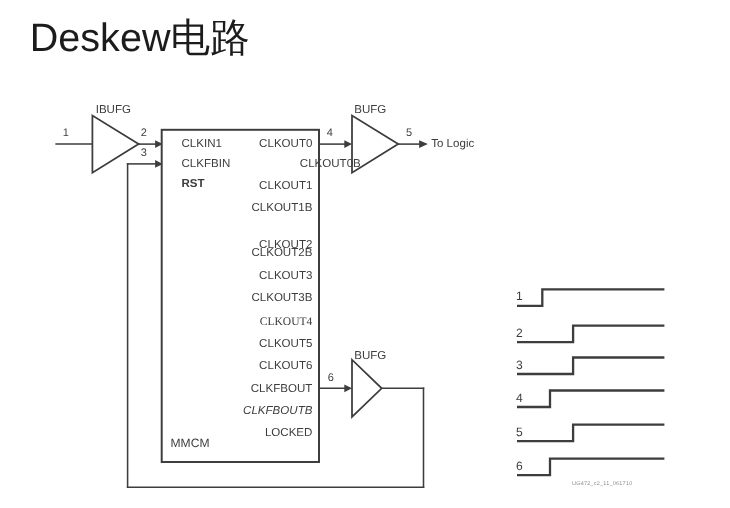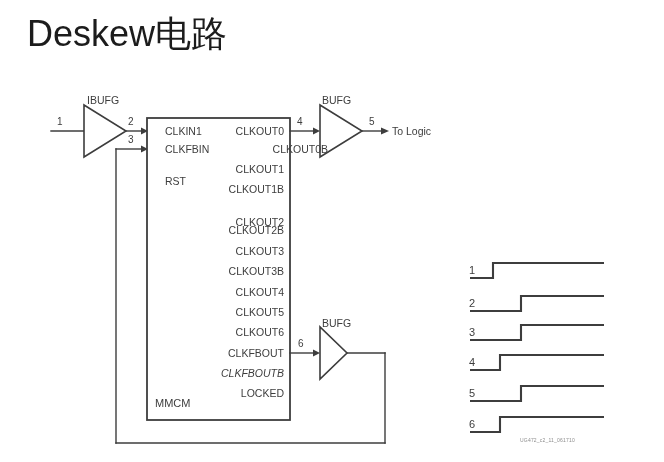--- a/index.html
+++ b/index.html
@@ -158,31 +158,31 @@
   <div class="num" style="left:297px; top:116px;">4</div>
   <div class="num" style="left:369px; top:116px;">5</div>
   <div class="num" style="left:298px; top:338px;">6</div>
 
   <div class="lbl" style="left:392px; top:126px;">To Logic</div>
 
   <div class="lbl" style="left:155px; top:398px; font-size:11px;">MMCM</div>
 
   <div class="lbl pin-left" style="left:155px; top:126px;">CLKIN1</div>
   <div class="lbl pin-left" style="left:155px; top:144px;">CLKFBIN</div>
-  <div class="lbl pin-left" style="left:155px; top:176px;">RST</div>
+  <div class="lbl pin-left" style="left:155px; top:162px;font-weight:bold;">RST</div>
 
   <div class="lbl pin-right" style="left:184px; width:100px; top:126px;">CLKOUT0</div>
   <div class="lbl pin-right" style="left:184px; width:100px; top:144px;margin-left:44px;">CLKOUT0B</div>
   <div class="lbl pin-right" style="left:184px; width:100px; top:164px;">CLKOUT1</div>
   <div class="lbl pin-right" style="left:184px; width:100px; top:184px;">CLKOUT1B</div>
   <div class="lbl pin-right" style="left:184px; width:100px; top:205px;margin-top:12px;">CLKOUT2</div>
   <div class="lbl pin-right" style="left:184px; width:100px; top:225px;">CLKOUT2B</div>
   <div class="lbl pin-right" style="left:184px; width:100px; top:246px;">CLKOUT3</div>
   <div class="lbl pin-right" style="left:184px; width:100px; top:266px;">CLKOUT3B</div>
-  <div class="lbl pin-right" style="left:184px; width:100px; top:287px;">CLKOUT4</div>
+  <div class="lbl pin-right" style="left:184px; width:100px; top:287px;font-family:Liberation Serif, serif;">CLKOUT4</div>
   <div class="lbl pin-right" style="left:184px; width:100px; top:307px;">CLKOUT5</div>
   <div class="lbl pin-right" style="left:184px; width:100px; top:327px;">CLKOUT6</div>
   <div class="lbl pin-right" style="left:184px; width:100px; top:348px;">CLKFBOUT</div>
   <div class="lbl pin-right" style="left:184px; width:100px; top:368px;font-style:italic;">CLKFBOUTB</div>
   <div class="lbl pin-right" style="left:184px; width:100px; top:388px;">LOCKED</div>
 
   <div class="wave-num" style="left:469px; top:264px;">1</div>
   <div class="wave-num" style="left:469px; top:297px;">2</div>
   <div class="wave-num" style="left:469px; top:326px;">3</div>
   <div class="wave-num" style="left:469px; top:356px;">4</div>

